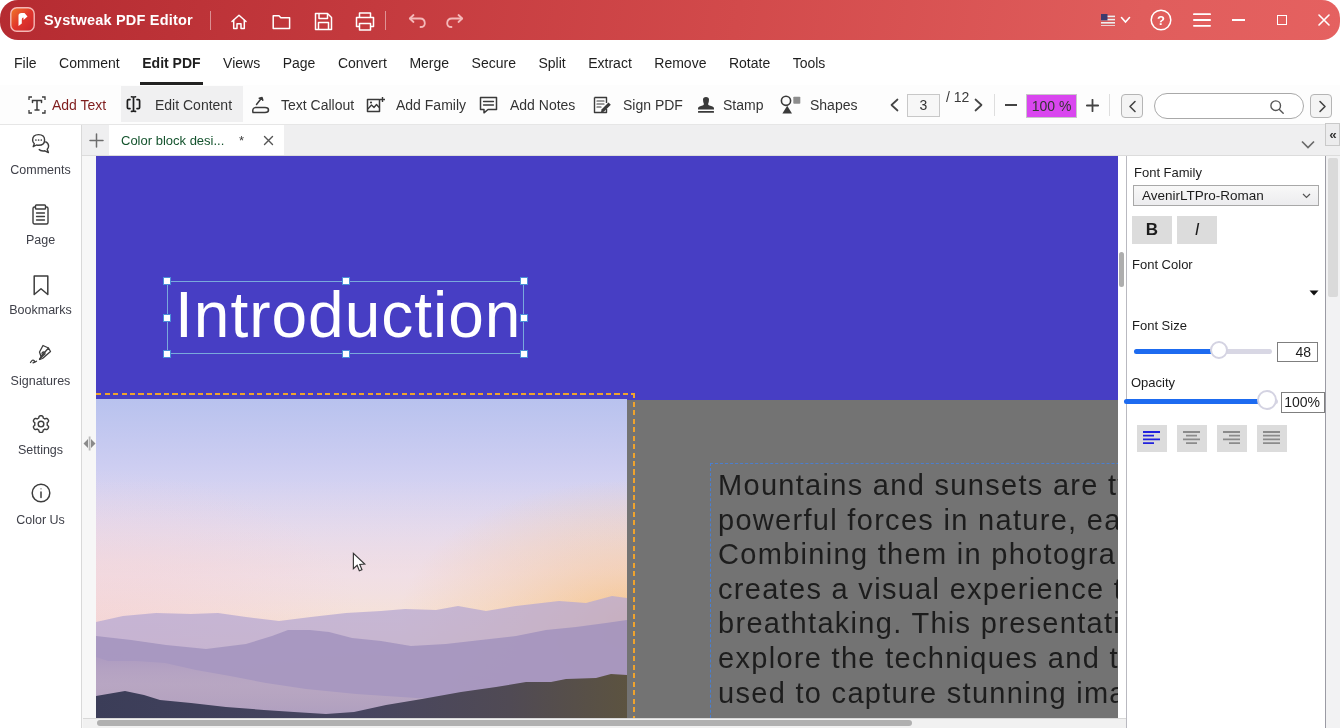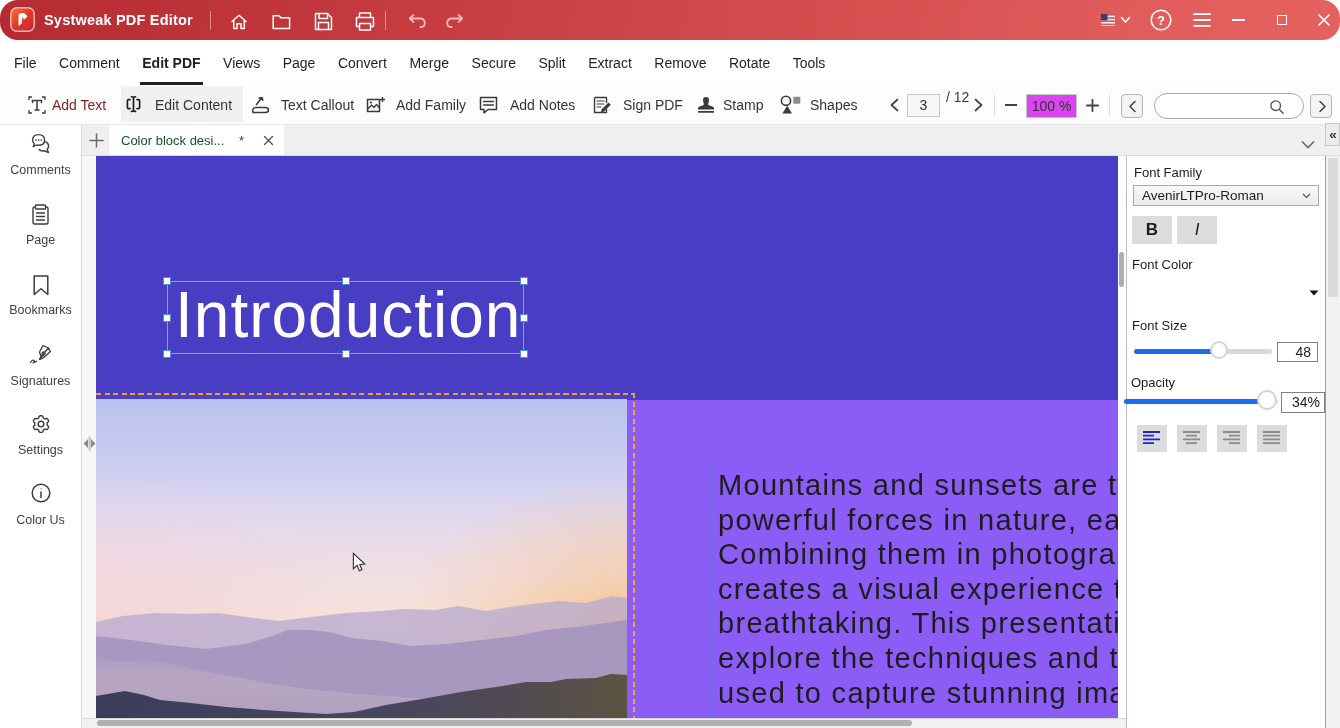--- a/index.html
+++ b/index.html
@@ -11,21 +11,21 @@
   #menubar { left:0; top:40px; width:1340px; height:45px; background:#fff;
     display:flex; align-items:center; gap:22.5px; padding-left:14px;
     font-size:14px; color:#1f1f1f; }
   #menubar .mi { white-space:nowrap; }
   #toolbar { left:0; top:85px; width:1340px; height:40px; background:#fdfdfd;
     border-bottom:1px solid #e6e6e6; font-size:14px; color:#343434; }
   #tabrow { left:82px; top:125px; width:1258px; height:31px; background:#efeff0; border-bottom:1px solid #dcdcdc;}
   #sidebar { left:0; top:125px; width:82px; height:603px; background:#fff; border-right:1px solid #d9d9d9; }
   .sbitem { position:absolute; left:0; width:81px; text-align:center; color:#3f4049; font-size:12.5px; }
   #divstrip { left:82px; top:156px; width:14px; height:572px; background:#f7f7f7; }
-  #docarea { left:96px; top:156px; width:1022px; height:562px; background:#8b5cf6; overflow:hidden; }
+  #docarea { left:96px; top:156px; width:1022px; height:562px; background:#737373; overflow:hidden; }
   #panel { left:1126px; top:156px; width:214px; height:572px; background:#fff;
     border-left:1px solid #b9b9c0; color:#1c1c1c; font-size:13px; }
   .hdl { position:absolute; width:8px; height:8px; background:#fff; border:1.5px solid #4a90d9; }
   .al { position:absolute; width:30px; height:27px; background:#dcdcdc; display:flex; align-items:center; justify-content:center; }
 </style>
 </head>
 <body>
 <div id="titlebar" class="abs">
   <svg class="abs" style="left:10px;top:7px" width="25" height="25" viewBox="0 0 25 25">
     <defs>
@@ -337,21 +337,21 @@
     </svg>
   <div class="abs" style="left:5px;top:162px">Font Size</div>
   <div class="abs" style="left:7px;top:193px;width:138px;height:4.5px;background:#d8d7e4;border-radius:3px"></div>
   <div class="abs" style="left:7px;top:193px;width:85px;height:4.5px;background:#1d6bf0;border-radius:3px"></div>
   <div class="abs" style="left:83px;top:185px;width:18px;height:18px;background:#fff;border:2.5px solid #d4d3e2;border-radius:50%"></div>
   <div class="abs" style="left:150px;top:186px;width:41px;height:20px;background:#fff;border:1px solid #7f7f7f;font-size:14px;text-align:right;line-height:18px;padding-right:6px">48</div>
   <div class="abs" style="left:4px;top:219px">Opacity</div>
   <div class="abs" style="left:-3px;top:243px;width:154px;height:4.5px;background:#d8d7e4;border-radius:3px"></div>
   <div class="abs" style="left:-3px;top:243px;width:143px;height:4.5px;background:#1d6bf0;border-radius:3px"></div>
   <div class="abs" style="left:130px;top:234px;width:20px;height:20px;background:#fff;border:2.5px solid #d4d3e2;border-radius:50%"></div>
-  <div class="abs" style="left:154px;top:236px;width:44px;height:21px;background:#fff;border:1px solid #7f7f7f;font-size:14px;text-align:right;line-height:19px;padding-right:4px">34%</div>
+  <div class="abs" style="left:154px;top:236px;width:44px;height:21px;background:#fff;border:1px solid #7f7f7f;font-size:14px;text-align:right;line-height:19px;padding-right:4px">100%</div>
   <div class="al" style="left:10px;top:269px">
       <svg width="18" height="15" viewBox="0 0 18 15" stroke="#2222dd" stroke-width="1.8">
         <path d="M0 1 H17 M0 4.7 H11 M0 8.4 H17 M0 12.1 H11"></path>
       </svg>
     </div>
   <div class="al" style="left:50px;top:269px">
       <svg width="18" height="15" viewBox="0 0 18 15" stroke="#8b8b8b" stroke-width="1.8">
         <path d="M0 1 H17 M3 4.7 H14 M0 8.4 H17 M3 12.1 H14"></path>
       </svg>
     </div>

